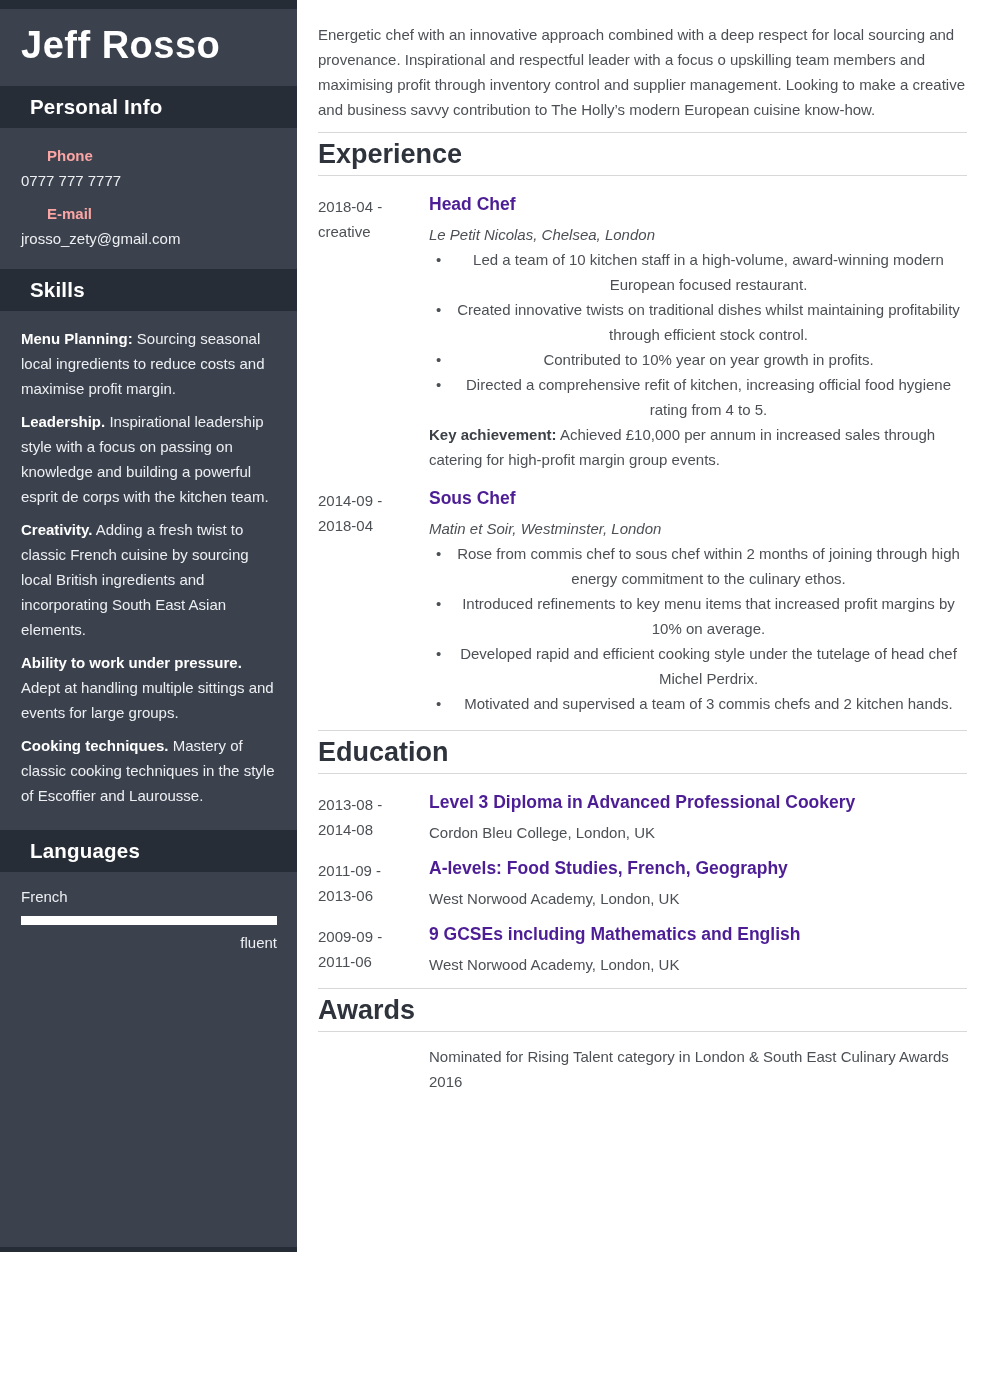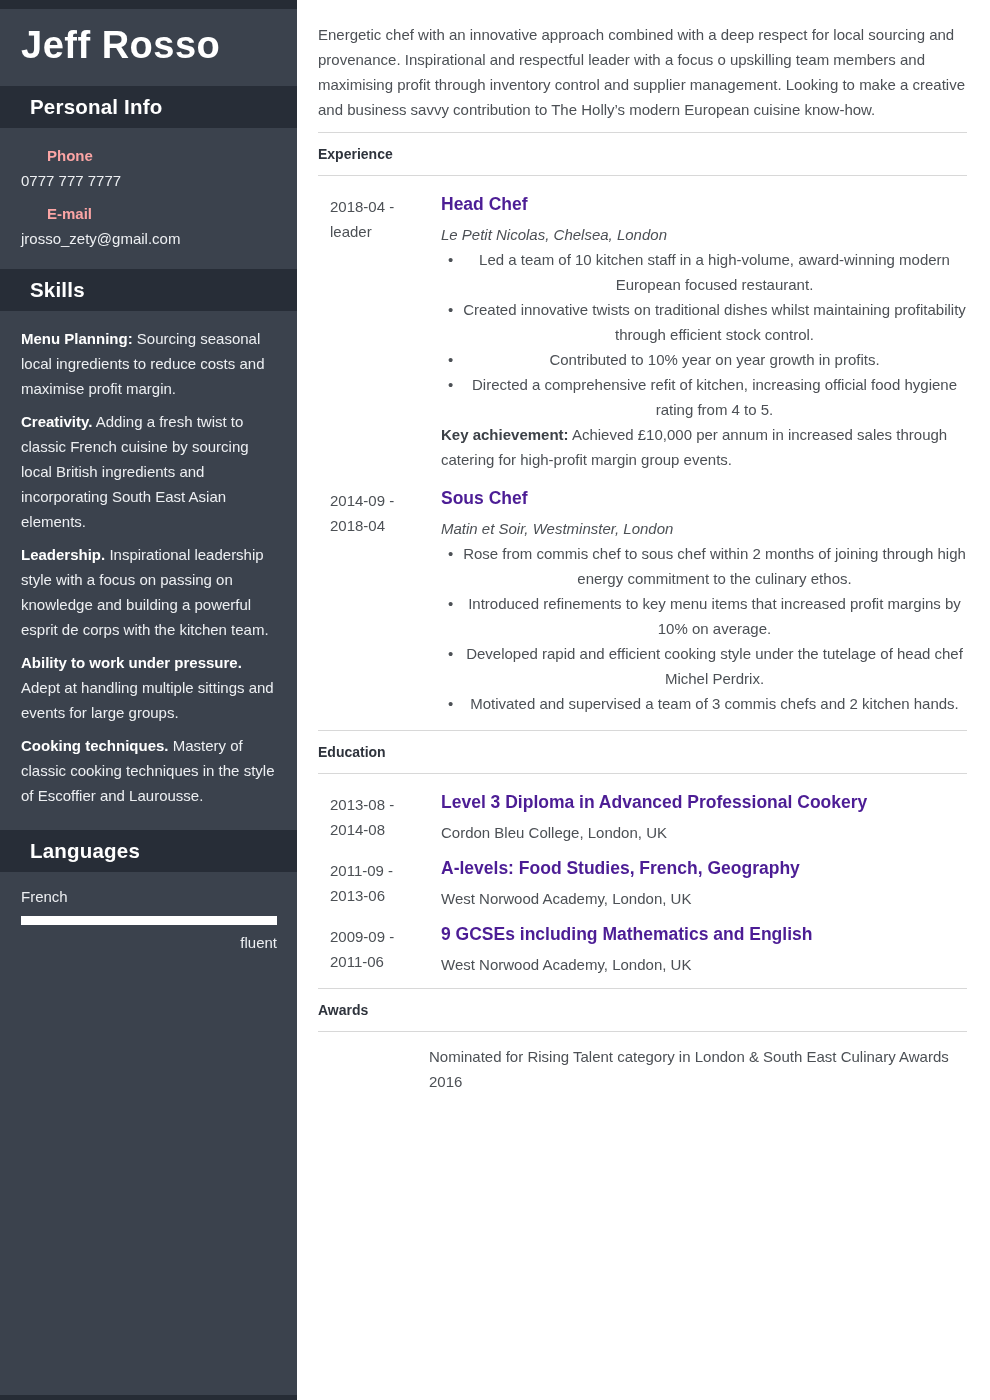--- a/index.html
+++ b/index.html
@@ -21,21 +21,21 @@
     display: flex;
     overflow: hidden;
   }
 
   
   .sidebar {
     width: 297px; flex: 0 0 297px;
     background: var(--sidebar_bg);
     color: var(--sidebar_text);
     position: relative;
-    height: 1400px;
+    height: 1252px;
   }
   .edge-strip-top { height: 9px; background: var(--strip); }
   .edge-strip-bottom { position: absolute; left: 0; bottom: 0; width: 100%; height: 5px; background: var(--strip); }
   .candidate-name {
     margin: 13px 21px 17px 21px;
     font-size: 38px; line-height: 47px;
     font-weight: bold; color: #ffffff;
     letter-spacing: 0.5px;
   }
   .side-band {
@@ -67,24 +67,24 @@
     font-size: 15px; line-height: 25px;
   }
   .summary { margin: 0 0 10px 0; }
   .section-head {
     border-top: 1px solid var(--rule);
     border-bottom: 1px solid var(--rule);
     padding: 8px 0;
     margin: 0;
   }
   .section-head h2 {
-    margin: 0; font-size: 14px; line-height: 26px;
+    margin: 0; font-size: 27px; line-height: 26px;
     font-weight: bold; color: var(--heading_dark);
   }
-  .section-entries { padding: 16px 0 0 0; margin-left: 12px; }
+  .section-entries { padding: 16px 0 0 0; }
   .entry { display: flex; margin-bottom: 14px; }
   .date-col { width: 111px; flex: 0 0 111px; padding-top: 2px; }
   .date-line { display: block; }
   .entry-body { flex: 1 1 auto; }
   .entry-title {
     margin: 0 0 5px 0;
     font-size: 17.5px; line-height: 25px;
     font-weight: bold; color: #4c1d95;
   }
   .entry-company { font-style: italic; margin: 0 0 0 0; }
@@ -121,22 +121,22 @@
       <div class="contact-label">E-mail</div>
       <div class="contact-value">jrosso_zety@gmail.com</div>
     </div>
   </div>
 
   <div class="side-band">
     <h2>Skills</h2>
   </div>
   <div class="side-body skills-body">
     <p class="skill-item"><span class="skill-lead">Menu Planning:</span> <span>Sourcing seasonal local ingredients to reduce costs and maximise profit margin.</span></p>
+    <p class="skill-item"><span class="skill-lead">Leadership.</span> <span>Inspirational leadership style with a focus on passing on knowledge and building a powerful esprit de corps with the kitchen team.</span></p>
     <p class="skill-item"><span class="skill-lead">Creativity.</span> <span>Adding a fresh twist to classic French cuisine by sourcing local British ingredients and incorporating South East Asian elements.</span></p>
-    <p class="skill-item"><span class="skill-lead">Leadership.</span> <span>Inspirational leadership style with a focus on passing on knowledge and building a powerful esprit de corps with the kitchen team.</span></p>
     <p class="skill-item"><span class="skill-lead">Ability to work under pressure.</span> <span>Adept at handling multiple sittings and events for large groups.</span></p>
     <p class="skill-item"><span class="skill-lead">Cooking techniques.</span> <span>Mastery of classic cooking techniques in the style of Escoffier and Laurousse.</span></p>
   </div>
 
   <div class="side-band">
     <h2>Languages</h2>
   </div>
   <div class="side-body lang-body">
     <div class="lang-name">French</div>
     <div class="lang-bar-track">
@@ -152,21 +152,21 @@
   <p class="summary">Energetic chef with an innovative approach combined with a deep respect for local sourcing and provenance. Inspirational and respectful leader with a focus o upskilling team members and maximising profit through inventory control and supplier management. Looking to make a creative and business savvy contribution to The Holly’s modern European cuisine know-how.</p>
 
   <div class="section-head">
     <h2>Experience</h2>
   </div>
   <div class="section-entries">
 
     <div class="entry">
       <div class="date-col">
         <span class="date-line">2018-04 -</span>
-        <span class="date-line">leader</span>
+        <span class="date-line">creative</span>
       </div>
       <div class="entry-body">
         <h3 class="entry-title">Head Chef</h3>
         <div class="entry-company">Le Petit Nicolas, Chelsea, London</div>
         <ul class="bullet-list">
           <li>Led a team of 10 kitchen staff in a high-volume, award-winning modern European focused restaurant.</li>
           <li>Created innovative twists on traditional dishes whilst maintaining profitability through efficient stock control.</li>
           <li>Contributed to 10% year on year growth in profits.</li>
           <li>Directed a comprehensive refit of kitchen, increasing official food hygiene rating from 4 to 5.</li>
         </ul>

